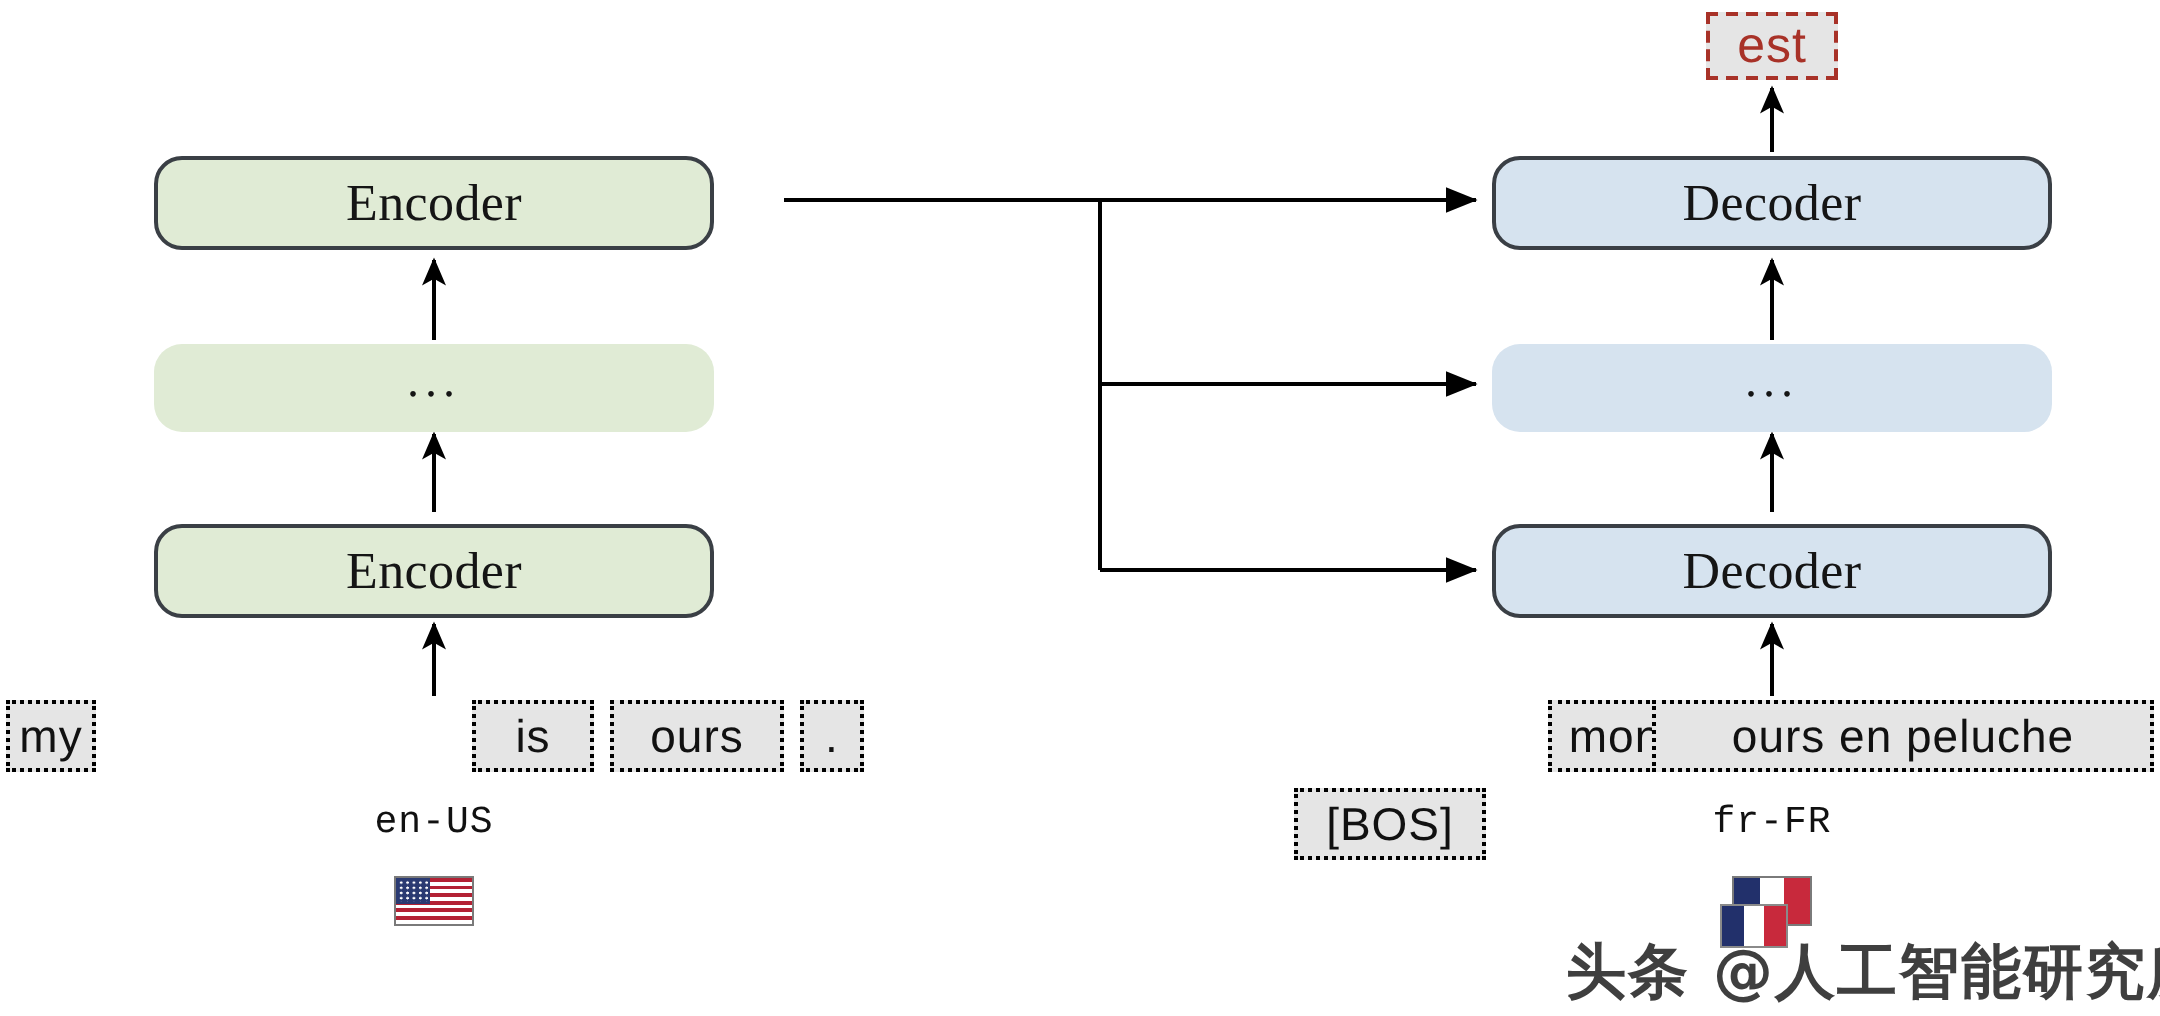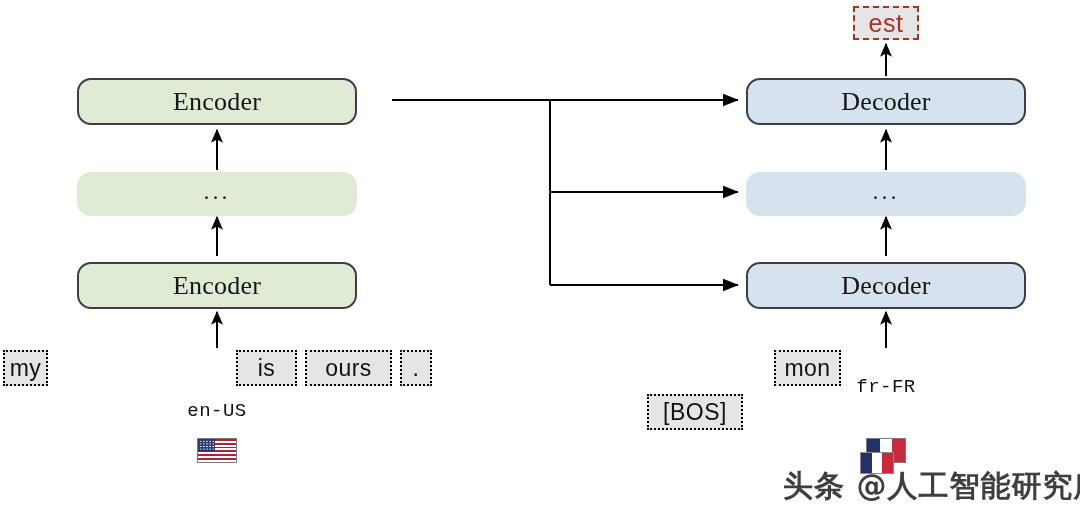--- a/index.html
+++ b/index.html
@@ -224,24 +224,27 @@
   <div class="token" style="left:400px; top:350px; width:32px;">
     <span>.</span>
   </div>
 
   <div class="token" style="left:647px; top:350px; width:96px;margin-top:44px;">
     <span>[BOS]</span>
   </div>
   <div class="token" style="left:774px; top:350px; width:67px;">
     <span>mon</span>
   </div>
+  <div class="token" style="left:826px; top:350px; width:251px;">
+    <span>ours en peluche</span>
+  </div>
 
   <div class="lang-label" style="left:137px; top:400px; width:160px;">en-US</div>
 
-  <div class="lang-label" style="left:806px; top:376px; width:160px;text-align:center;">fr-FR</div>
+  <div class="lang-label" style="left:806px; top:400px; width:160px;text-align:center;">fr-FR</div>
 
   <div class="flag" style="left:197px; top:438px;">
     <div class="flag-us-stripes"></div>
     <div class="flag-us-canton">
       <div class="flag-us-stars"></div>
     </div>
   </div>
 
   <div class="flag" style="left:866px; top:438px;">
     <div class="flag-fr">

